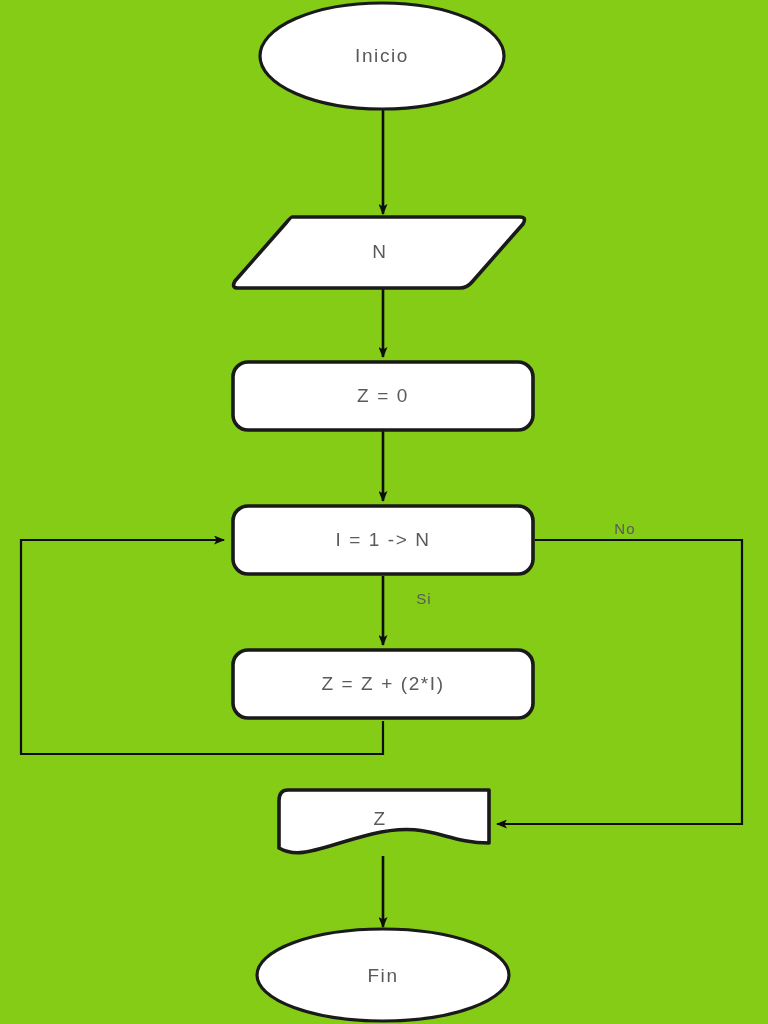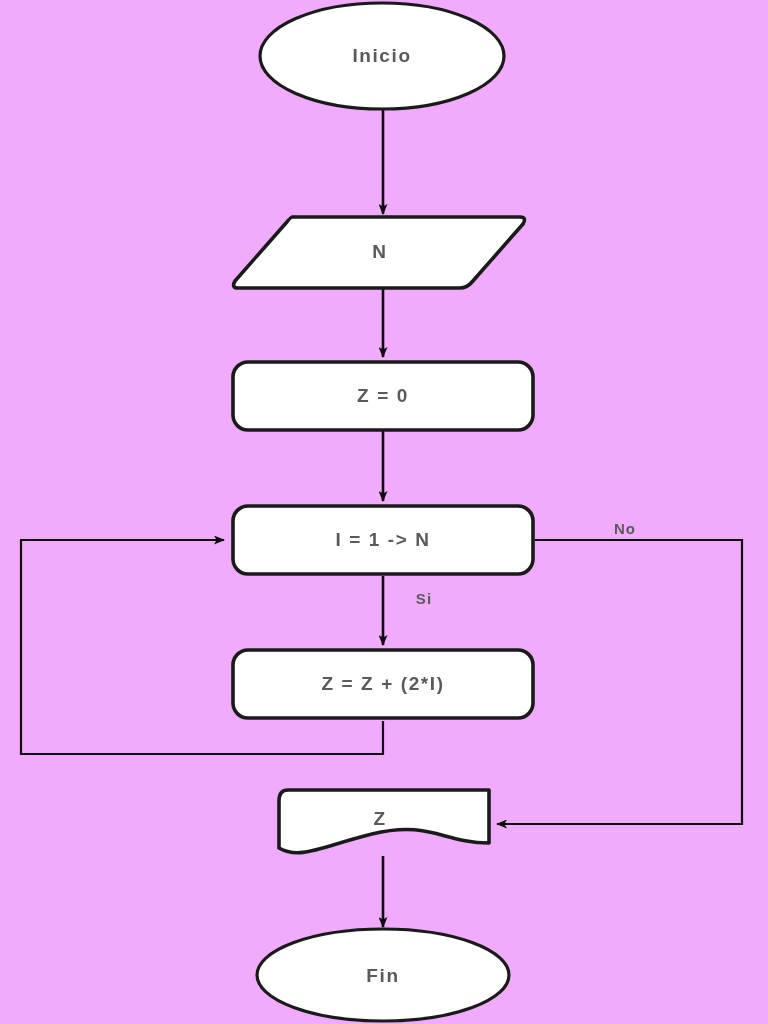--- a/index.html
+++ b/index.html
@@ -10,22 +10,21 @@
   body {
     width: 768px;
     height: 1024px;
     font-family: "Liberation Sans", sans-serif;
     overflow: hidden;
   }
   #flowchart-root {
     position: relative;
     width: 768px;
     height: 1024px;
-    background: #f0abfc;
-    font-weight: bold;
+    background: #84cc16;
   }
   #flow-svg {
     position: absolute;
     top: 0;
     left: 0;
     width: 768px;
     height: 1024px;
   }
   .node-shape {
     fill: #ffffff;

